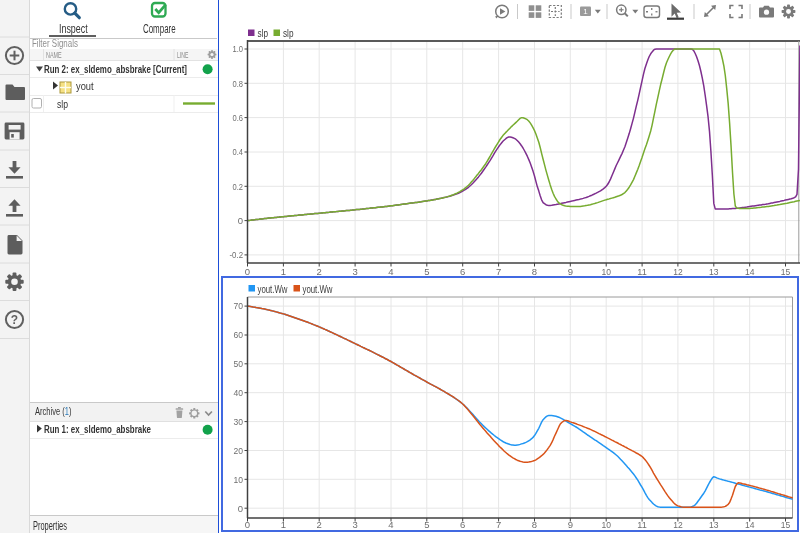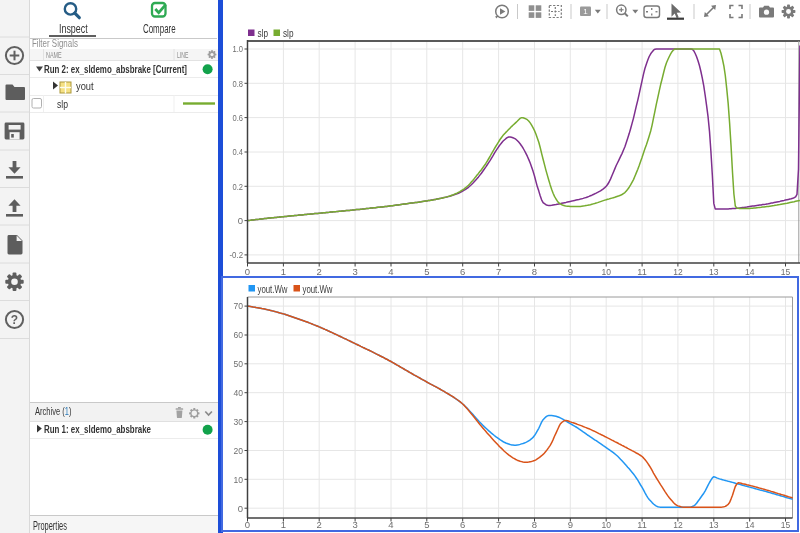--- a/index.html
+++ b/index.html
@@ -63,21 +63,21 @@
         <circle cx="14.5" cy="281.8" r="3.31" fill="#f3f3f3"></circle>
       </g>
 
     <g>
         <circle cx="14.5" cy="319.5" r="8.6" stroke="#606060" stroke-width="2" fill="none"></circle>
     <text x="14.5" y="324" font-size="12" font-weight="bold" fill="#606060" text-anchor="middle" font-family="Liberation Sans,sans-serif">?</text>
       </g>
   </svg>
 </div>
 
-<div class="abs" id="panel" style="left:30px;top:0;width:188px;height:533px;background:#fff;border-right:5px solid #1d4ed8;">
+<div class="abs" id="panel" style="left:30px;top:0;width:188px;height:533px;background:#fff;border-right:1px solid #1d4ed8;">
 
   <svg class="abs" style="left:0;top:0" width="188" height="38">
     <g stroke="#255c85" stroke-width="2.4" fill="none">
       <circle cx="40.5" cy="8.9" r="5.7"></circle>
         <line x1="44.8" y1="13.2" x2="49.3" y2="17.7" stroke-width="3.2" stroke-linecap="round"></line>
     </g>
     <g>
       <rect x="122" y="3" width="13.5" height="13.5" rx="3" fill="#fff" stroke="#2eaa53" stroke-width="2.3"></rect>
       <path d="M125.3 9 l3.4 3.7 l7 -8" fill="none" stroke="#2eaa53" stroke-width="2.7"></path>
     </g>

